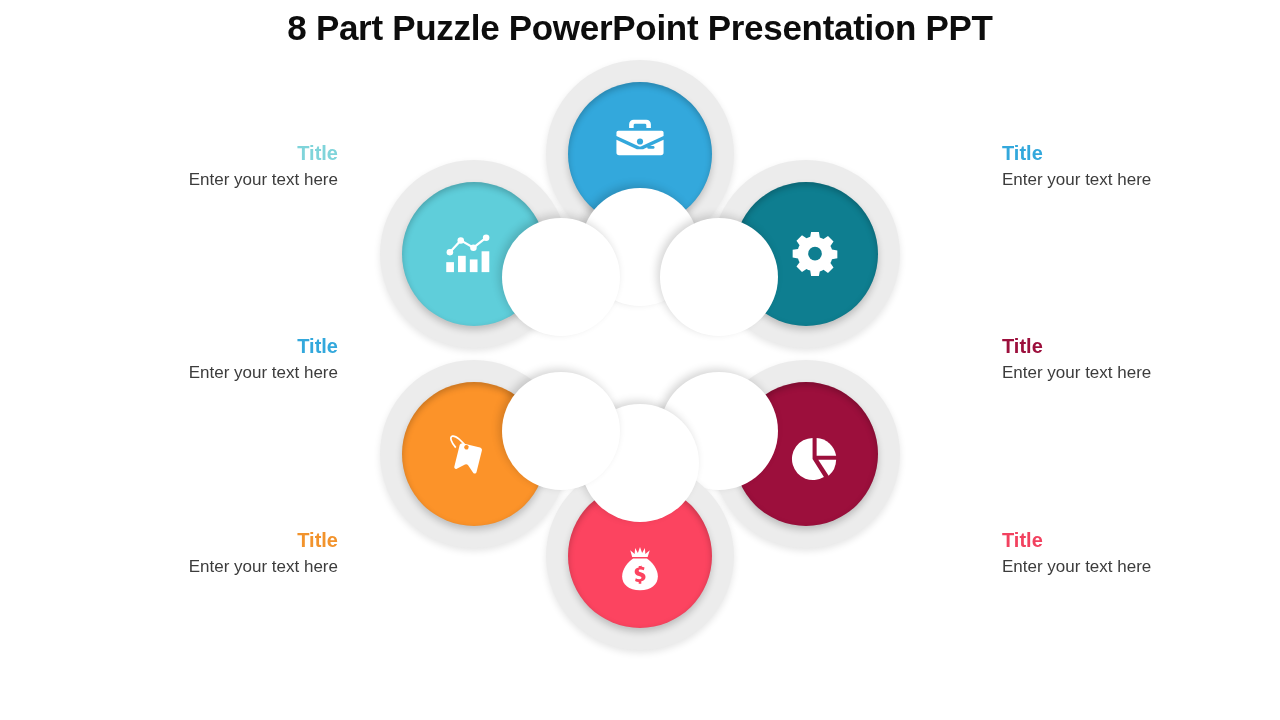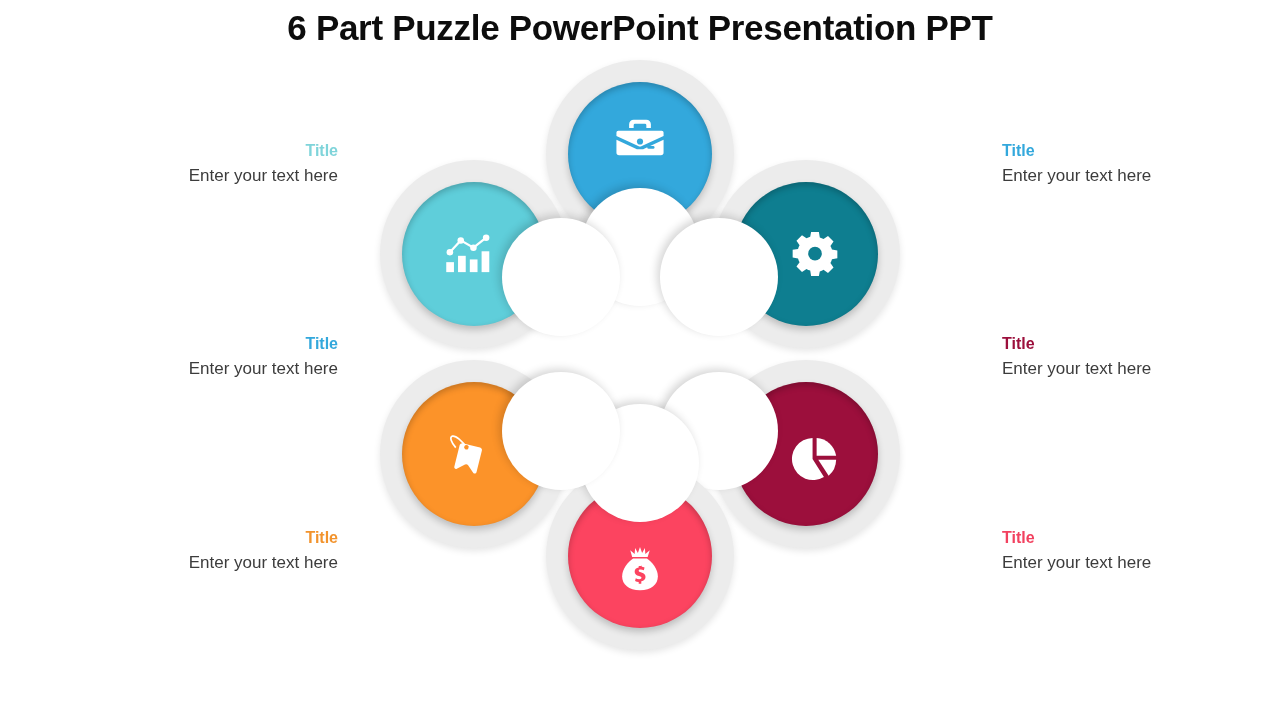--- a/index.html
+++ b/index.html
@@ -104,21 +104,21 @@
   
   #petal-topleft       { left:  40px; top: 110px; }
   #petal-topleft .bite { left: 122px; top:  58px; }
 
   
   .label-block {
     position: absolute;
     width: 230px;
   }
   .label-block .t-title {
-    font-size: 16px;
+    font-size: 20px;
     font-weight: bold;
     margin: 0 0 6px 0;
     line-height: 1.1;
   }
   .label-block .t-body {
     font-size: 17px;
     color: #3c3c3c;
     margin: 0;
     line-height: 1.2;
     font-weight: normal;
@@ -129,21 +129,21 @@
   #label-1 { top: 142px; }
   #label-2 { top: 335px; }
   #label-3 { top: 529px; }
   #label-4 { top: 142px; }
   #label-5 { top: 335px; }
   #label-6 { top: 529px; }
 </style>
 </head>
 <body style="background: rgb(255, 255, 255);">
 
-<div class="slide-title">6 Part Puzzle PowerPoint Presentation PPT</div>
+<div class="slide-title">8 Part Puzzle PowerPoint Presentation PPT</div>
 
 <div class="label-block label-left" id="label-1">
   <p class="t-title" style="color: rgb(127, 212, 218);">Title</p>
   <p class="t-body">Enter your text here</p>
 </div>
 
 <div class="label-block label-left" id="label-2">
   <p class="t-title" style="color: rgb(51, 168, 220);">Title</p>
   <p class="t-body">Enter your text here</p>
 </div>

